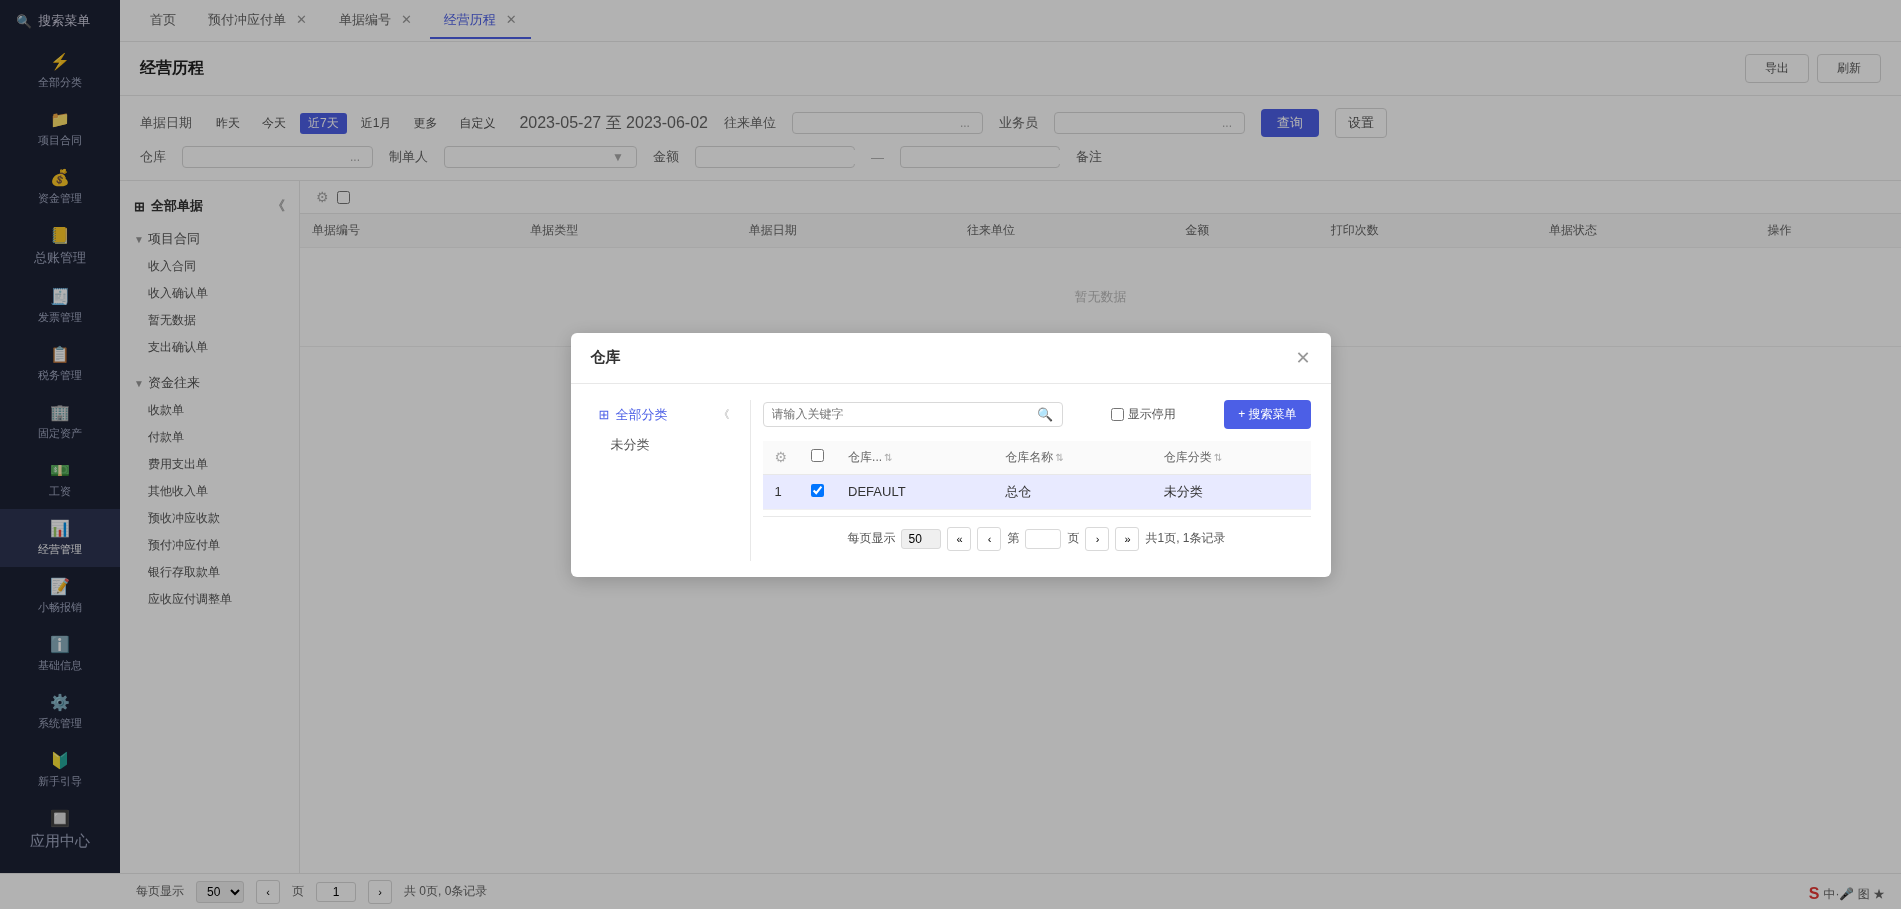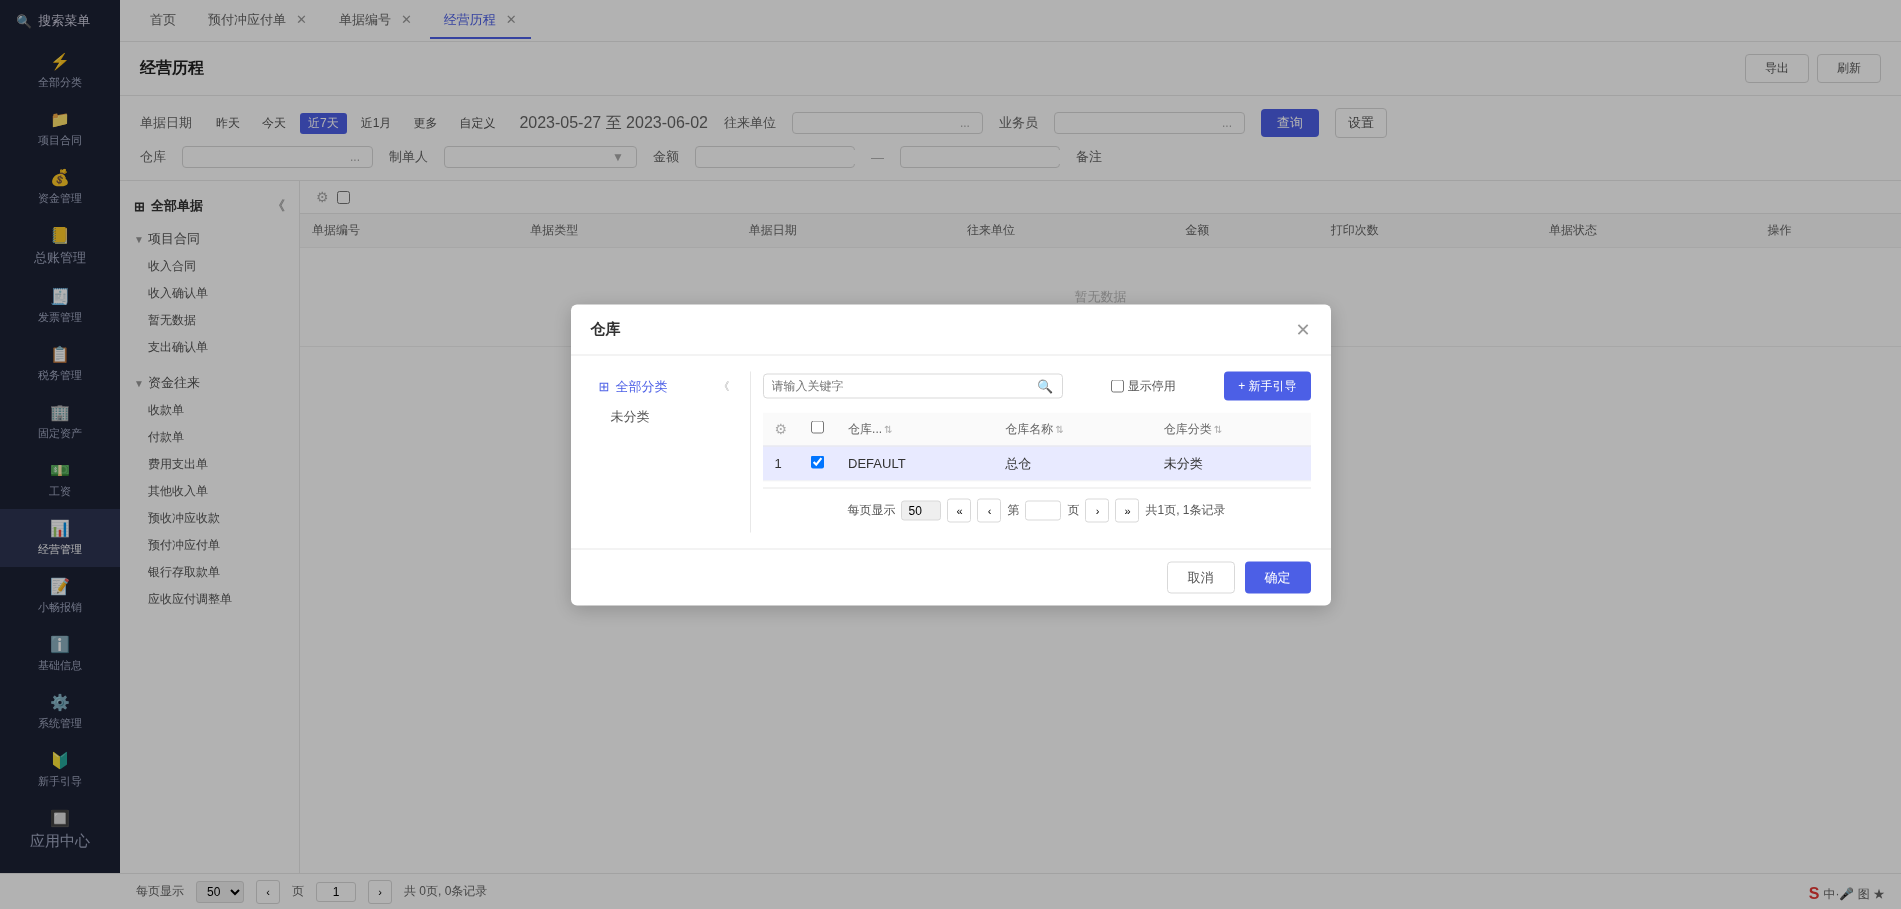--- a/index.html
+++ b/index.html
@@ -480,21 +480,21 @@
 
         <div class="modal-toolbar">
           <div class="search-wrap">
             <input type="text" placeholder="请输入关键字" style="">
             <span>🔍</span>
           </div>
           <label class="checkbox-label">
             <input type="checkbox" style="">
             <span>显示停用</span>
           </label>
-          <button class="btn-add">+ 新手引导</button>
+          <button class="btn-add">+ 搜索菜单</button>
         </div>
 
         <div class="scrollbar-area">
           <table class="modal-table">
             <thead>
               <tr>
                 <th style="width:30px">
                   <span class="gear-icon">⚙</span>
                 </th>
                 <th style="width:30px">
@@ -533,17 +533,13 @@
           <span>第</span>
           <input class="pag-input" style="">
           <span>页</span>
           <button class="pag-btn">›</button>
           <button class="pag-btn">»</button>
           <span>共1页, 1条记录</span>
         </div>
       </div>
     </div>
   </div>
-  <div class="modal-footer">
-    <button class="btn-cancel">取消</button>
-    <button class="btn-confirm">确定</button>
-  </div>
 </div>
 
 </body></html>

